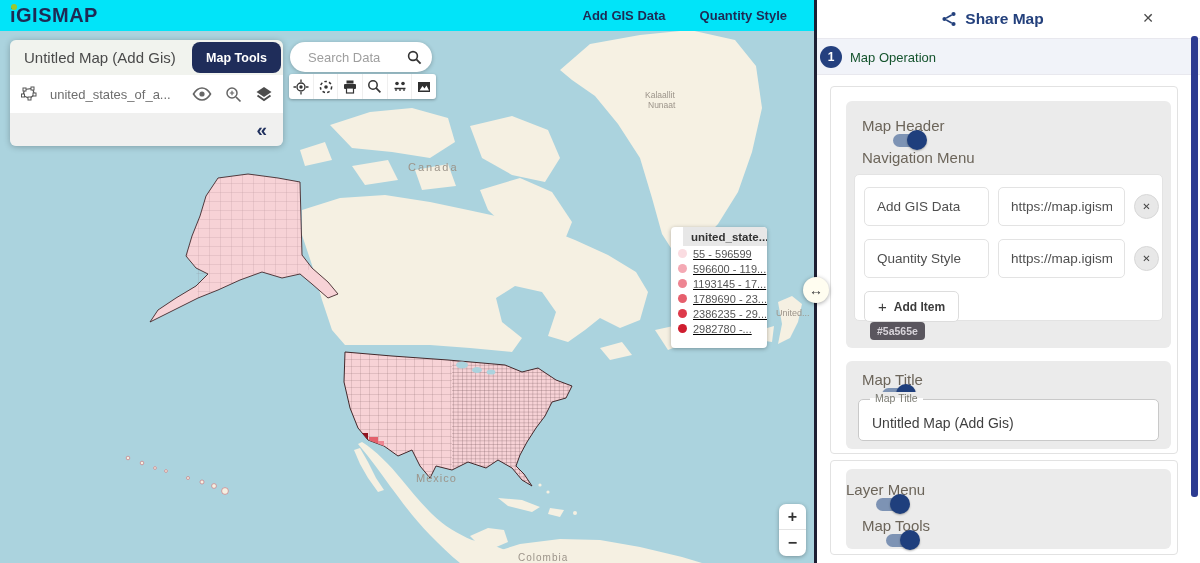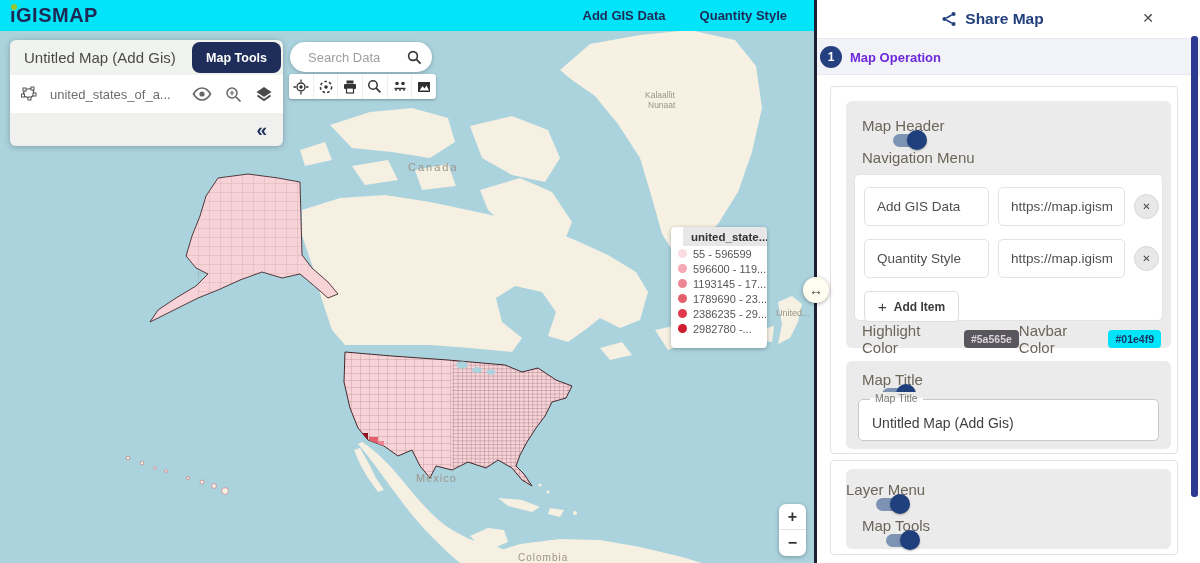--- a/index.html
+++ b/index.html
@@ -32,41 +32,41 @@
   #searchbox { position:absolute; left:290px; top:42px; width:142px; height:30px; background:#fff; border-radius:15px; box-shadow:0 1px 4px rgba(0,0,0,.25); display:flex; align-items:center; z-index:20; }
   #search-input { border:none; outline:none; background:transparent; width:104px; padding-left:18px; font-size:13px; color:#555; font-family:inherit; }
   #search-input::placeholder { color:#9e9e9e; }
   #map-toolbar { position:absolute; left:289px; top:74px; width:147px; height:25px; background:#fff; border-radius:3px; box-shadow:0 1px 3px rgba(0,0,0,.3); display:flex; align-items:center; z-index:20; }
   .tb-btn { flex:1; height:100%; display:flex; align-items:center; justify-content:center; cursor:pointer; border-right:1px solid #efefef; }
   .tb-btn:last-child { border-right:none; }
 
   
   #legend { position:absolute; left:671px; top:227px; width:96px; height:121px; background:#fff; border-radius:4px; box-shadow:0 1px 4px rgba(0,0,0,.3); overflow:hidden; z-index:15; }
   #legend-title { background:#e7e7e7; font-size:11.5px; font-weight:bold; color:#333; padding:4px 8px 3px; white-space:nowrap;margin-left:12px; }
-  .lg-row { display:flex; align-items:center; gap:6px; padding:1.5px 7px; }
+  .lg-row { display:flex; align-items:center; gap:6px; padding:1.5px 7px;text-decoration:underline; }
   .lg-dot { width:9px; height:9px; border-radius:50%; flex:none; }
   .lg-label { font-size:11px; color:#555; white-space:nowrap; }
 
   
   #zoom-ctrl { position:absolute; left:779px; top:504px; width:27px; height:52px; background:#fff; border-radius:7px; box-shadow:0 1px 4px rgba(0,0,0,.3); z-index:15; }
   .zoom-btn { height:26px; display:flex; align-items:center; justify-content:center; font-size:16px; font-weight:bold; color:#333; cursor:pointer; }
   #zoom-in { border-bottom:1px solid #e4e4e4; }
 
   
   #divider { position:absolute; left:814px; top:0; width:3px; height:563px; background:#1d1f33; z-index:40; }
   #resize-handle { position:absolute; left:803px; top:277px; width:26px; height:26px; border-radius:50%; background:#fffdf0; box-shadow:0 1px 4px rgba(0,0,0,.35); display:flex; align-items:center; justify-content:center; font-size:14px; font-weight:bold; color:#3c3c3c; z-index:45; cursor:ew-resize; }
 
   
   #share-panel { position:absolute; left:817px; top:0; width:351px; height:563px; background:#fff; z-index:10; }
   #sp-header { height:38px; display:flex; align-items:center; justify-content:center; gap:8px; }
   #sp-title { font-size:15.5px; font-weight:bold; color:#23407c; }
   #sp-close { position:absolute; right:14px; top:10px; font-size:14px; color:#4a4a4a; cursor:pointer; }
   #sp-step { position:absolute; left:0; top:38px; width:383px; height:37px; background:#f1f3f9; border-top:1px solid #e8e8ee; border-bottom:1px solid #e8e8ee; }
   #sp-step-circle { position:absolute; left:3px; top:7px; width:22px; height:22px; border-radius:50%; background:#24407f; color:#fff; font-size:12px; font-weight:bold; display:flex; align-items:center; justify-content:center; }
-  #sp-step-label { position:absolute; left:33px; top:11px; font-size:13px; font-weight:bold; color:#6d28d9; }
+  #sp-step-label { position:absolute; left:33px; top:11px; font-size:13px; font-weight:normal; color:#14532d; }
 
   .outer-card { position:absolute; left:13px; width:348px; background:#fff; border:1px solid #e2e2e2; border-radius:4px; }
   #outer-a { top:86px; height:368px; }
   #outer-b { top:460px; height:95px; }
   .grey-card { position:absolute; left:15px; width:325px; background:#ebebeb; border-radius:6px; }
   #card-header-nav { top:14px; height:247px; }
   #card-map-title { top:274px; height:88px; }
   #card-toggles { top:8px; height:80px; }
 
   .sect-label { font-size:15px; color:#6c655a; }
@@ -384,26 +384,21 @@
             <input class="nav-inp url" value="https://map.igisma" style="">
             <span class="row-x">✕</span>
           </div>
           <button id="add-item-btn">
             <span id="add-item-plus">+</span>
             <span>Add Item</span>
           </button>
         </div>
 
         <div id="colors-row">
-          <span class="sect-label">Highlight Color</span>
           <span id="chip-highlight" class="chip">#5a565e</span>
-          <span id="navbar-color-wrap">
-            <span class="sect-label">Navbar Color</span>
-            <span id="chip-navbar" class="chip">#01e4f9</span>
-          </span>
         </div>
       </div>
 
       <div id="card-map-title" class="grey-card">
         <div id="row-map-title" class="tog-row">
           <span class="sect-label">Map Title</span>
           <span class="sw">
               <i></i>
             </span>
         </div>

